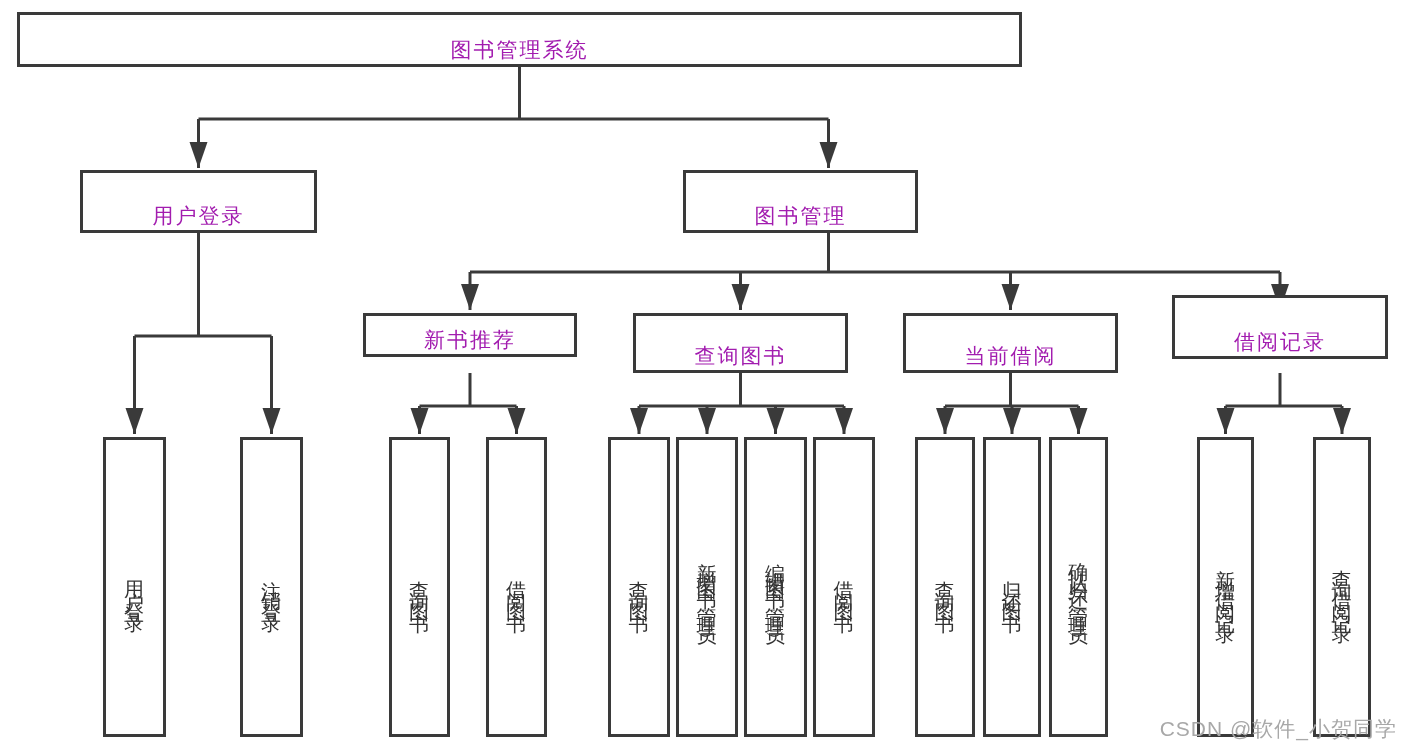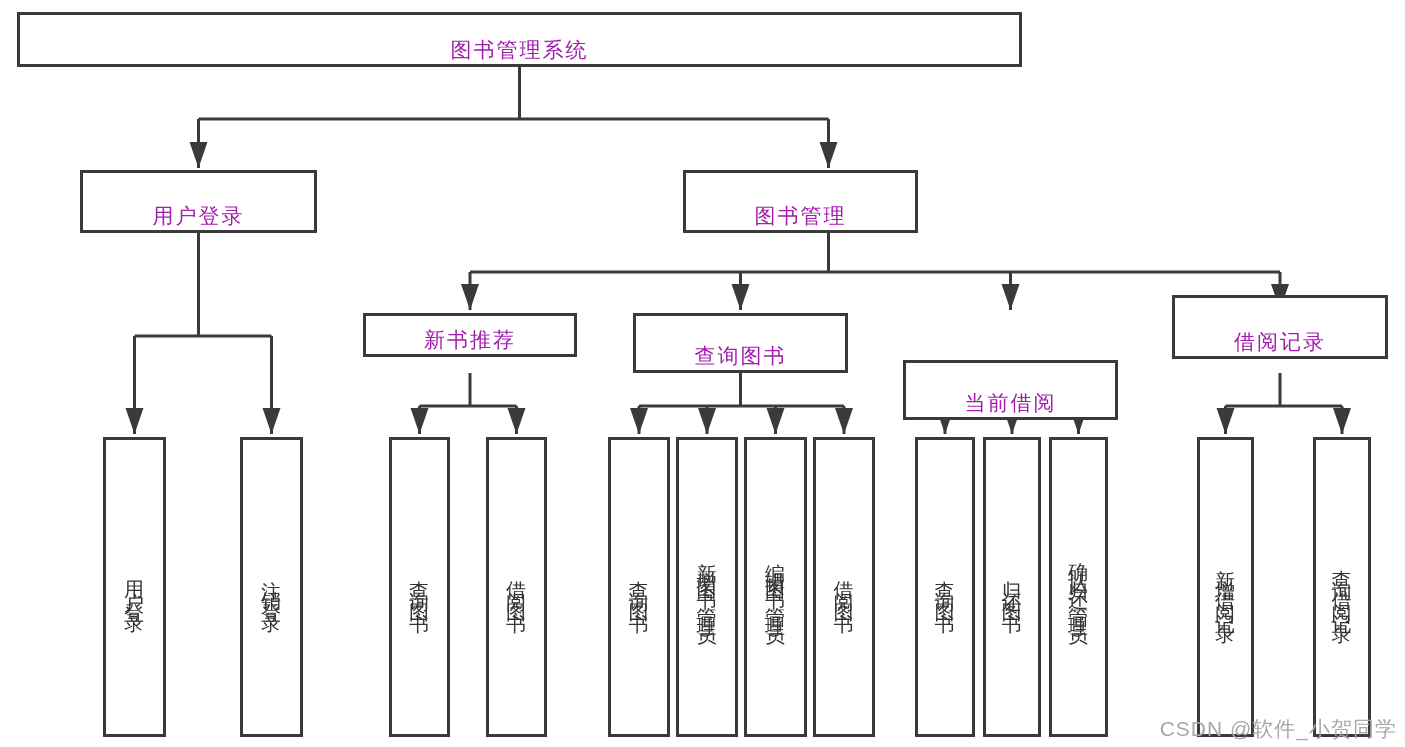--- a/index.html
+++ b/index.html
@@ -94,21 +94,21 @@
   <div class="hbox" style="left:683px;top:170px;width:235px;height:63px;">
     <span>图书管理</span>
   </div>
 
   <div class="hbox" style="left:363px;top:313px;width:214px;height:44px;">
     <span>新书推荐</span>
   </div>
   <div class="hbox" style="left:633px;top:313px;width:215px;height:60px;">
     <span>查询图书</span>
   </div>
-  <div class="hbox" style="left:903px;top:313px;width:215px;height:60px;margin-top:47px;">
+  <div class="hbox" style="left:903px;top:313px;width:215px;height:60px;">
     <span>当前借阅</span>
   </div>
   <div class="hbox" style="left:1172px;top:295px;width:216px;height:64px;">
     <span>借阅记录</span>
   </div>
 
   <div class="leaf" style="left:103px;width:63px;">
     <span class="vtext">用户登录</span>
   </div>
   <div class="leaf" style="left:240px;width:63px;">

